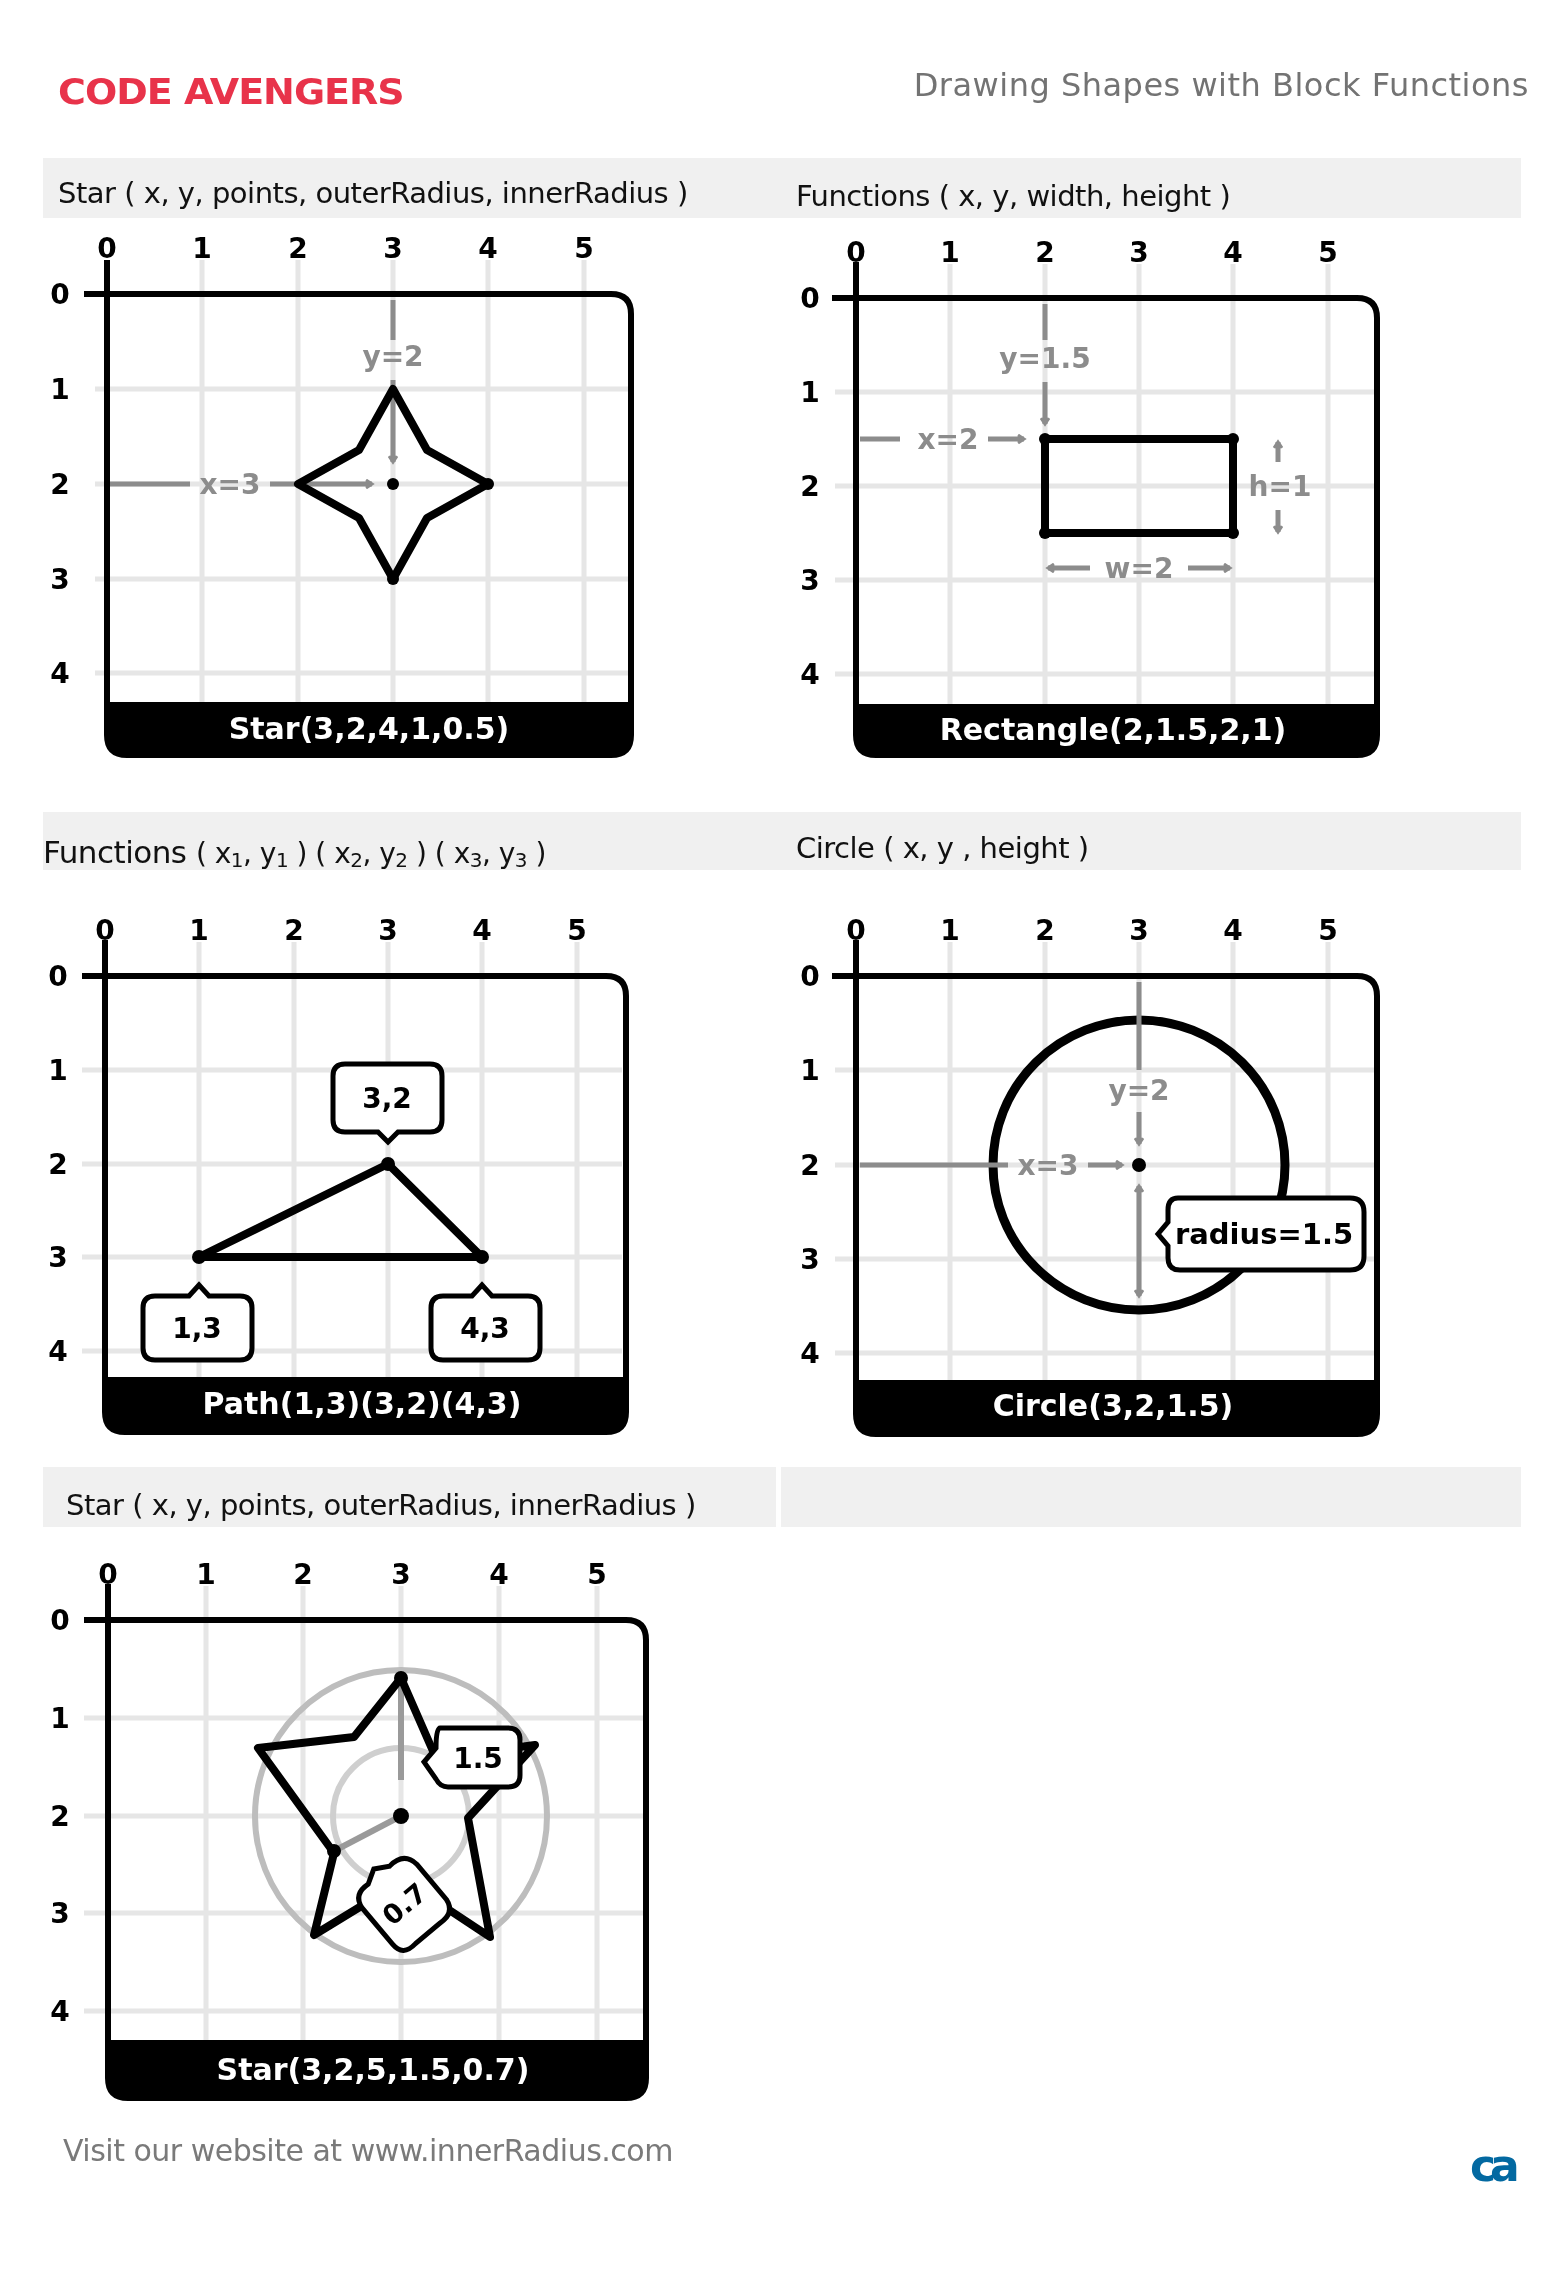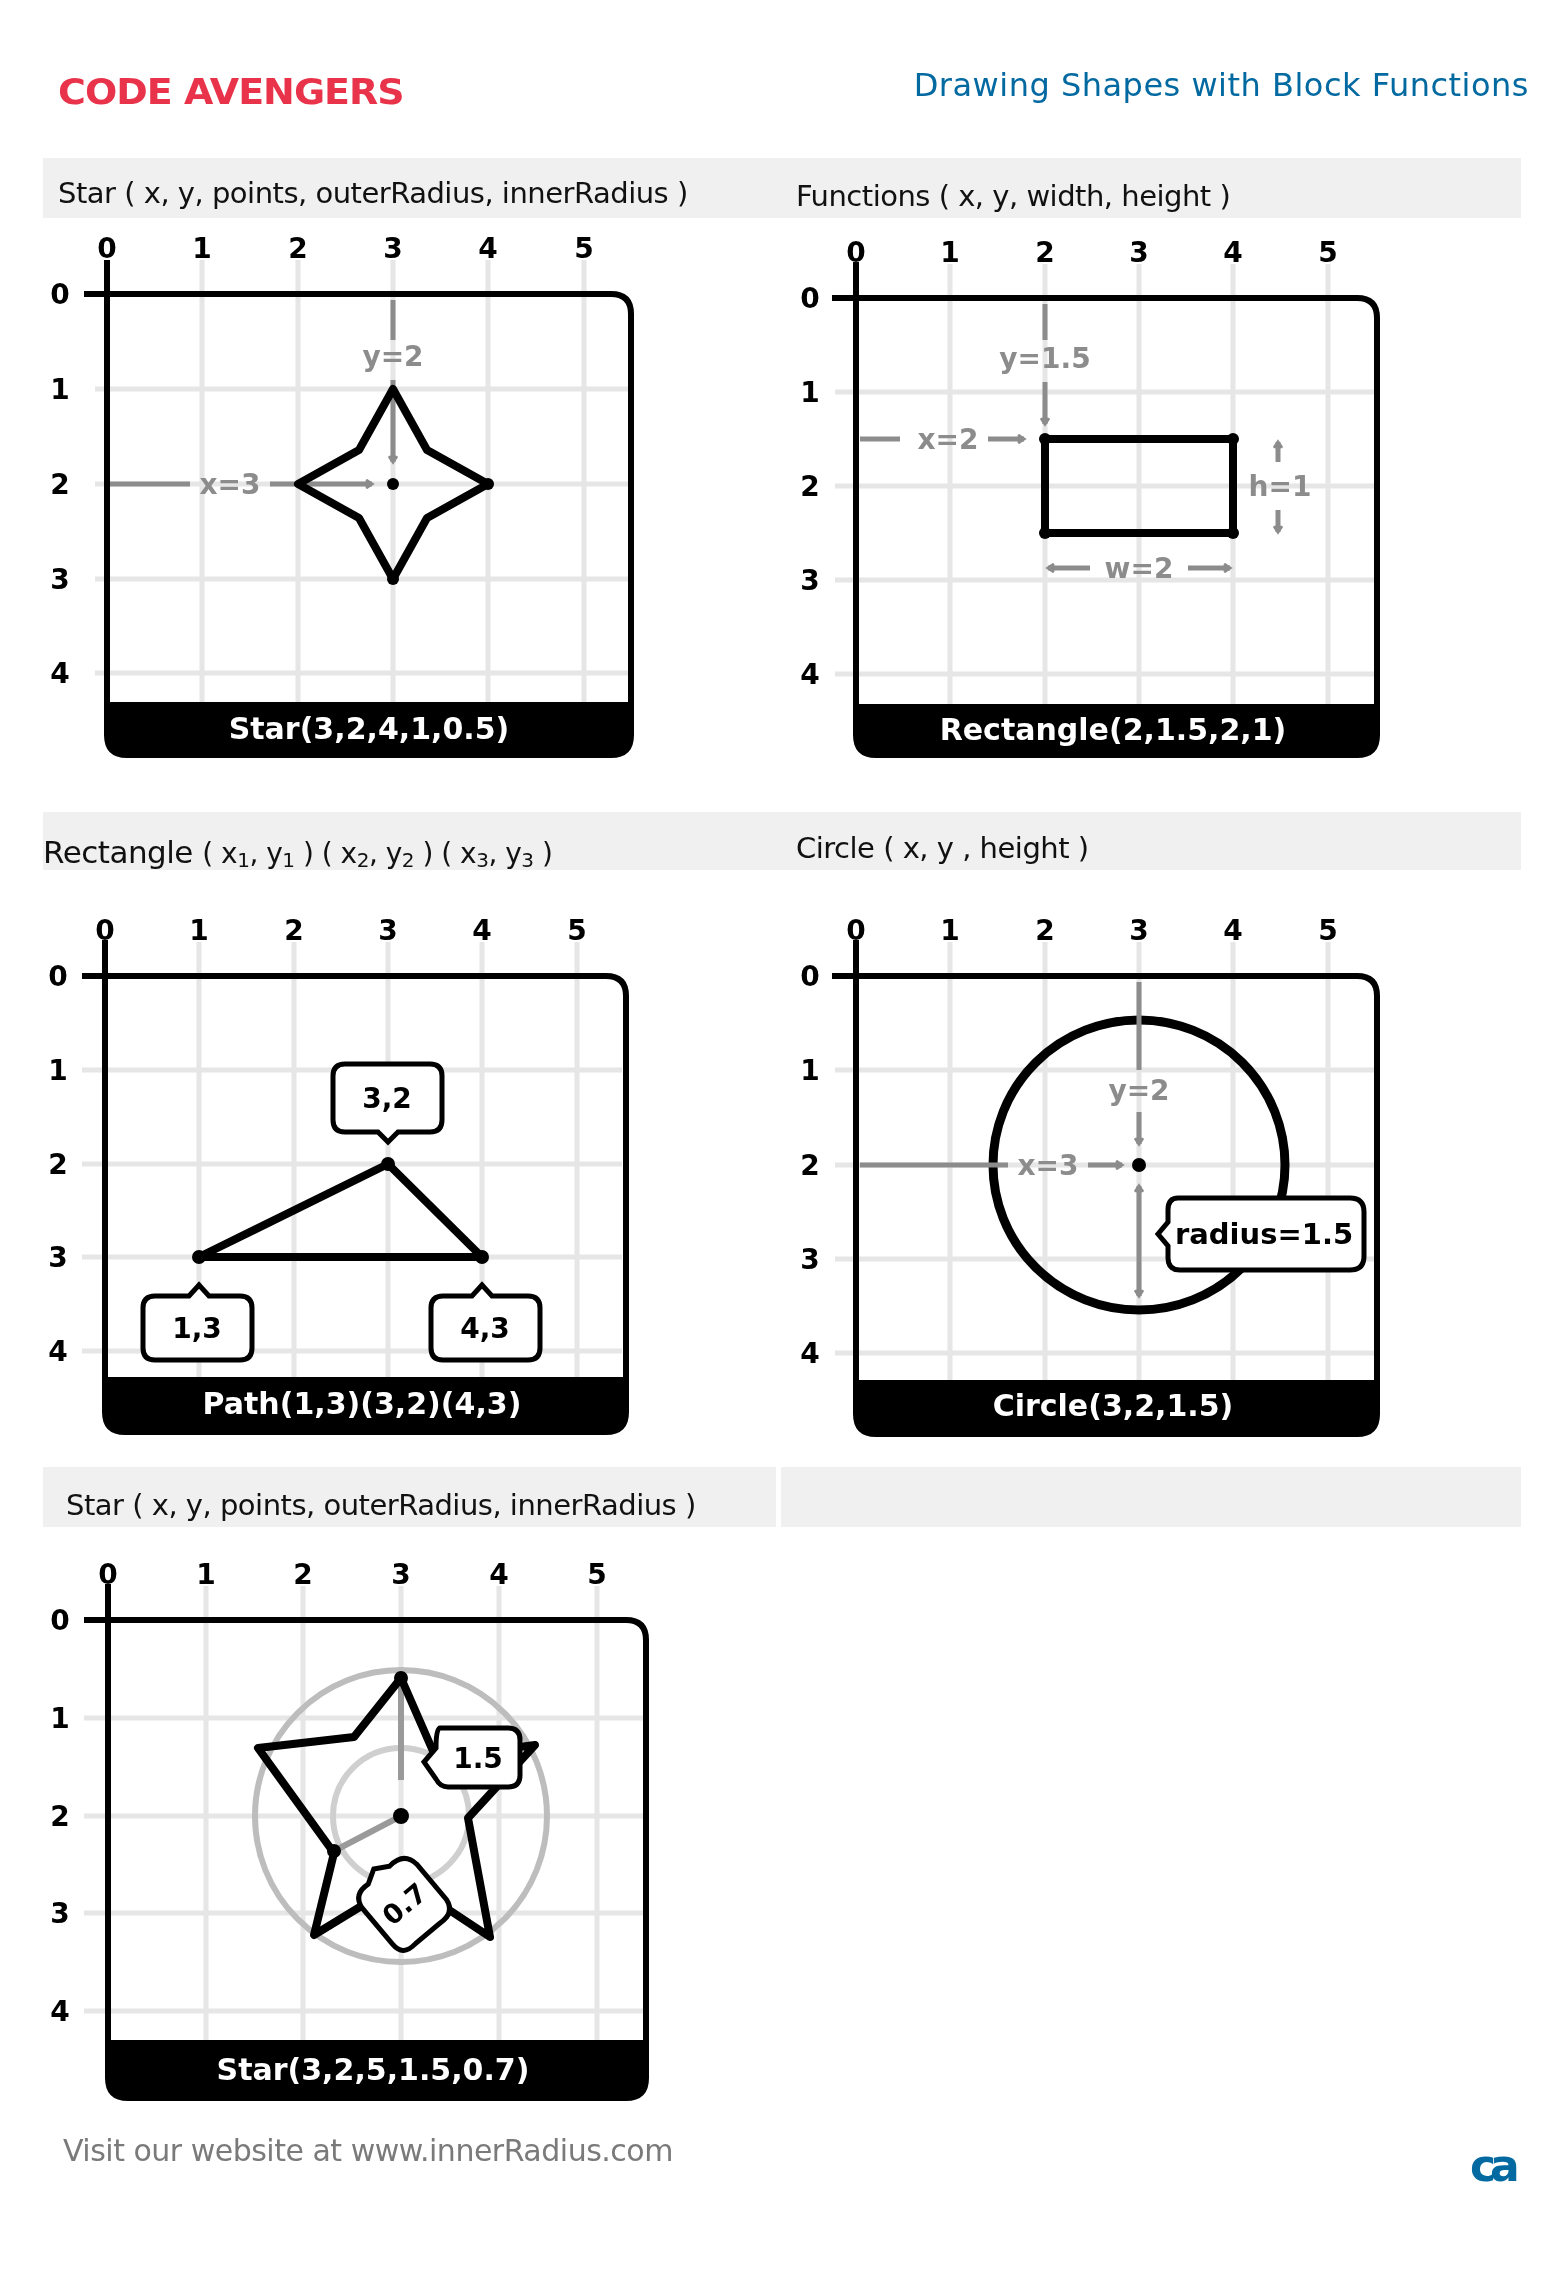--- a/index.html
+++ b/index.html
@@ -1,39 +1,39 @@
 <!DOCTYPE html>
 <html><head>
 <meta charset="utf-8">
 <style>
   html,body{margin:0;padding:0;background:#ffffff;}
   body{width:1557px;height:2272px;position:relative;overflow:hidden;font-family:"Liberation Sans",sans-serif;}
   .abs{position:absolute;}
   .logo{left:58px;top:70px;font-family:"DejaVu Sans",sans-serif;font-weight:bold;font-size:38px;letter-spacing:-1px;color:#e8334a;transform:scaleY(0.95);white-space:nowrap;}
-  .doc-title{right:28px;top:66px;font-family:"DejaVu Sans",sans-serif;font-size:32px;color:#0369a1;letter-spacing:0.5px;white-space:nowrap;}
+  .doc-title{right:28px;top:66px;font-family:"DejaVu Sans",sans-serif;font-size:32px;color:#737373;letter-spacing:0.5px;white-space:nowrap;}
   .banner{background:#f0f0f0;}
   .banner-text{font-family:"DejaVu Sans",sans-serif;font-size:29px;color:#111111;white-space:nowrap;letter-spacing:-0.5px;margin-top:8px;}
   .footer-text{left:63px;top:2133px;font-family:"DejaVu Sans",sans-serif;font-size:30px;color:#7a7a7a;white-space:nowrap;letter-spacing:-0.5px;}
   .footer-logo{left:1470px;top:2140px;font-family:"DejaVu Sans",sans-serif;font-weight:bold;font-size:44px;color:#0369a1;letter-spacing:-6px;}
   svg text{font-family:"DejaVu Sans",sans-serif;font-weight:bold;}
   sub.s{font-size:20px;vertical-align:-4px;}
 </style>
 </head>
 <body>
 
 <div class="abs logo">CODE AVENGERS</div>
 <div class="abs doc-title">Drawing Shapes with Block Functions</div>
 
 <div class="abs banner" style="left:43px;top:158px;width:1478px;height:60px;"></div>
 <div class="abs banner-text" style="left:58px;top:168px;">Star ( x, y, points, outerRadius, innerRadius )</div>
 <div class="abs banner-text" style="left:796px;top:171px;">Functions ( x, y, width, height )</div>
 
 <div class="abs banner" style="left:43px;top:812px;width:1478px;height:58px;"></div>
 <div class="abs banner-text" style="left:43px;top:826px;font-size:31px;">
-  <span>Rectangle</span>
+  <span>Functions</span>
   <span style="font-size:28px;">( x<sub class="s">1</sub>, y<sub class="s">1</sub> ) ( x<sub class="s">2</sub>, y<sub class="s">2</sub> ) ( x<sub class="s">3</sub>, y<sub class="s">3</sub> )</span>
 </div>
 <div class="abs banner-text" style="left:796px;top:823px;">Circle ( x, y , height )</div>
 
 <div class="abs banner" style="left:43px;top:1467px;width:733px;height:60px;"></div>
 <div class="abs banner" style="left:781px;top:1467px;width:740px;height:60px;"></div>
 <div class="abs banner-text" style="left:66px;top:1480px;">Star ( x, y, points, outerRadius, innerRadius )</div>
 
 <svg class="abs" style="left:0;top:0;" width="1557" height="2272" viewBox="0 0 1557 2272">
   <defs>

